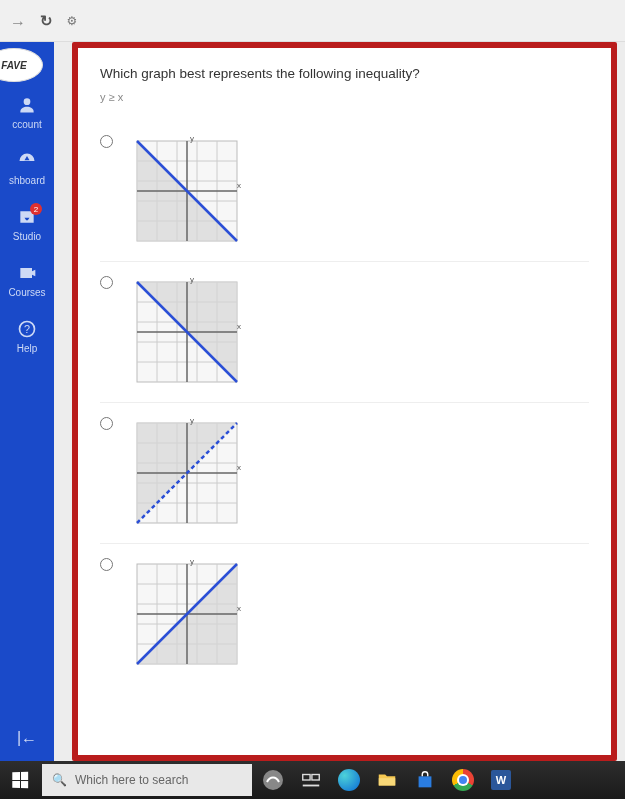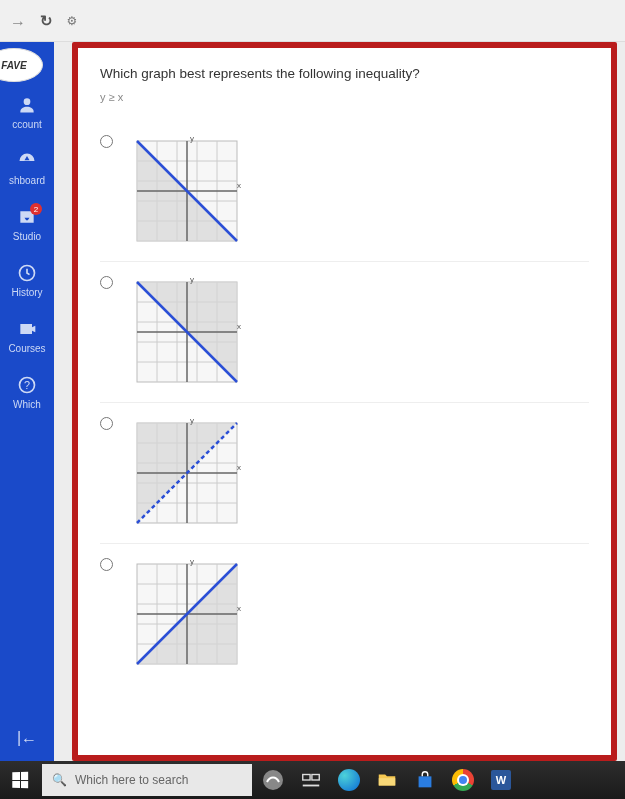--- a/index.html
+++ b/index.html
@@ -235,48 +235,39 @@
     <div class="sb-item">
       <span class="sb-icon">
         <svg viewBox="0 0 24 24">
             <path d="M4 5h16v14H4zM4 13h5l2 3h2l2-3h5"></path>
           </svg>
         <span class="inbox-badge">2</span>
       </span>
       <span>Studio</span>
     </div>
 
-    <div class="sb-item">
-      <span class="sb-icon">
-        <svg viewBox="0 0 24 24">
-            <circle cx="12" cy="12" r="9" fill="none" stroke="#cdd9f5" stroke-width="2"></circle>
-            <path d="M12 7v5l3 2" stroke="#cdd9f5" stroke-width="2" fill="none"></path>
-          </svg>
-      </span>
-      <span>History</span>
-    </div>
 
     <div class="sb-item">
       <span class="sb-icon">
         <svg viewBox="0 0 24 24">
             <rect x="4" y="6" width="14" height="12" fill="#cdd9f5"></rect>
             <path d="M18 10l4-2v8l-4-2z"></path>
           </svg>
       </span>
       <span>Courses</span>
     </div>
 
     <div class="sb-item">
       <span class="sb-icon">
         <svg viewBox="0 0 24 24">
             <circle cx="12" cy="12" r="9" fill="none" stroke="#cdd9f5" stroke-width="2"></circle>
             <text x="12" y="17" text-anchor="middle" font-size="13" fill="#cdd9f5">?</text>
           </svg>
       </span>
-      <span>Which</span>
+      <span>Help</span>
     </div>
 
     <div class="collapse-btn">|←</div>
   </div>
 
   <div class="content-outer">
     <div class="content-card">
       <div class="question-text">Which graph best represents the following inequality?</div>
       <div class="inequality">y ≥ x</div>
 

